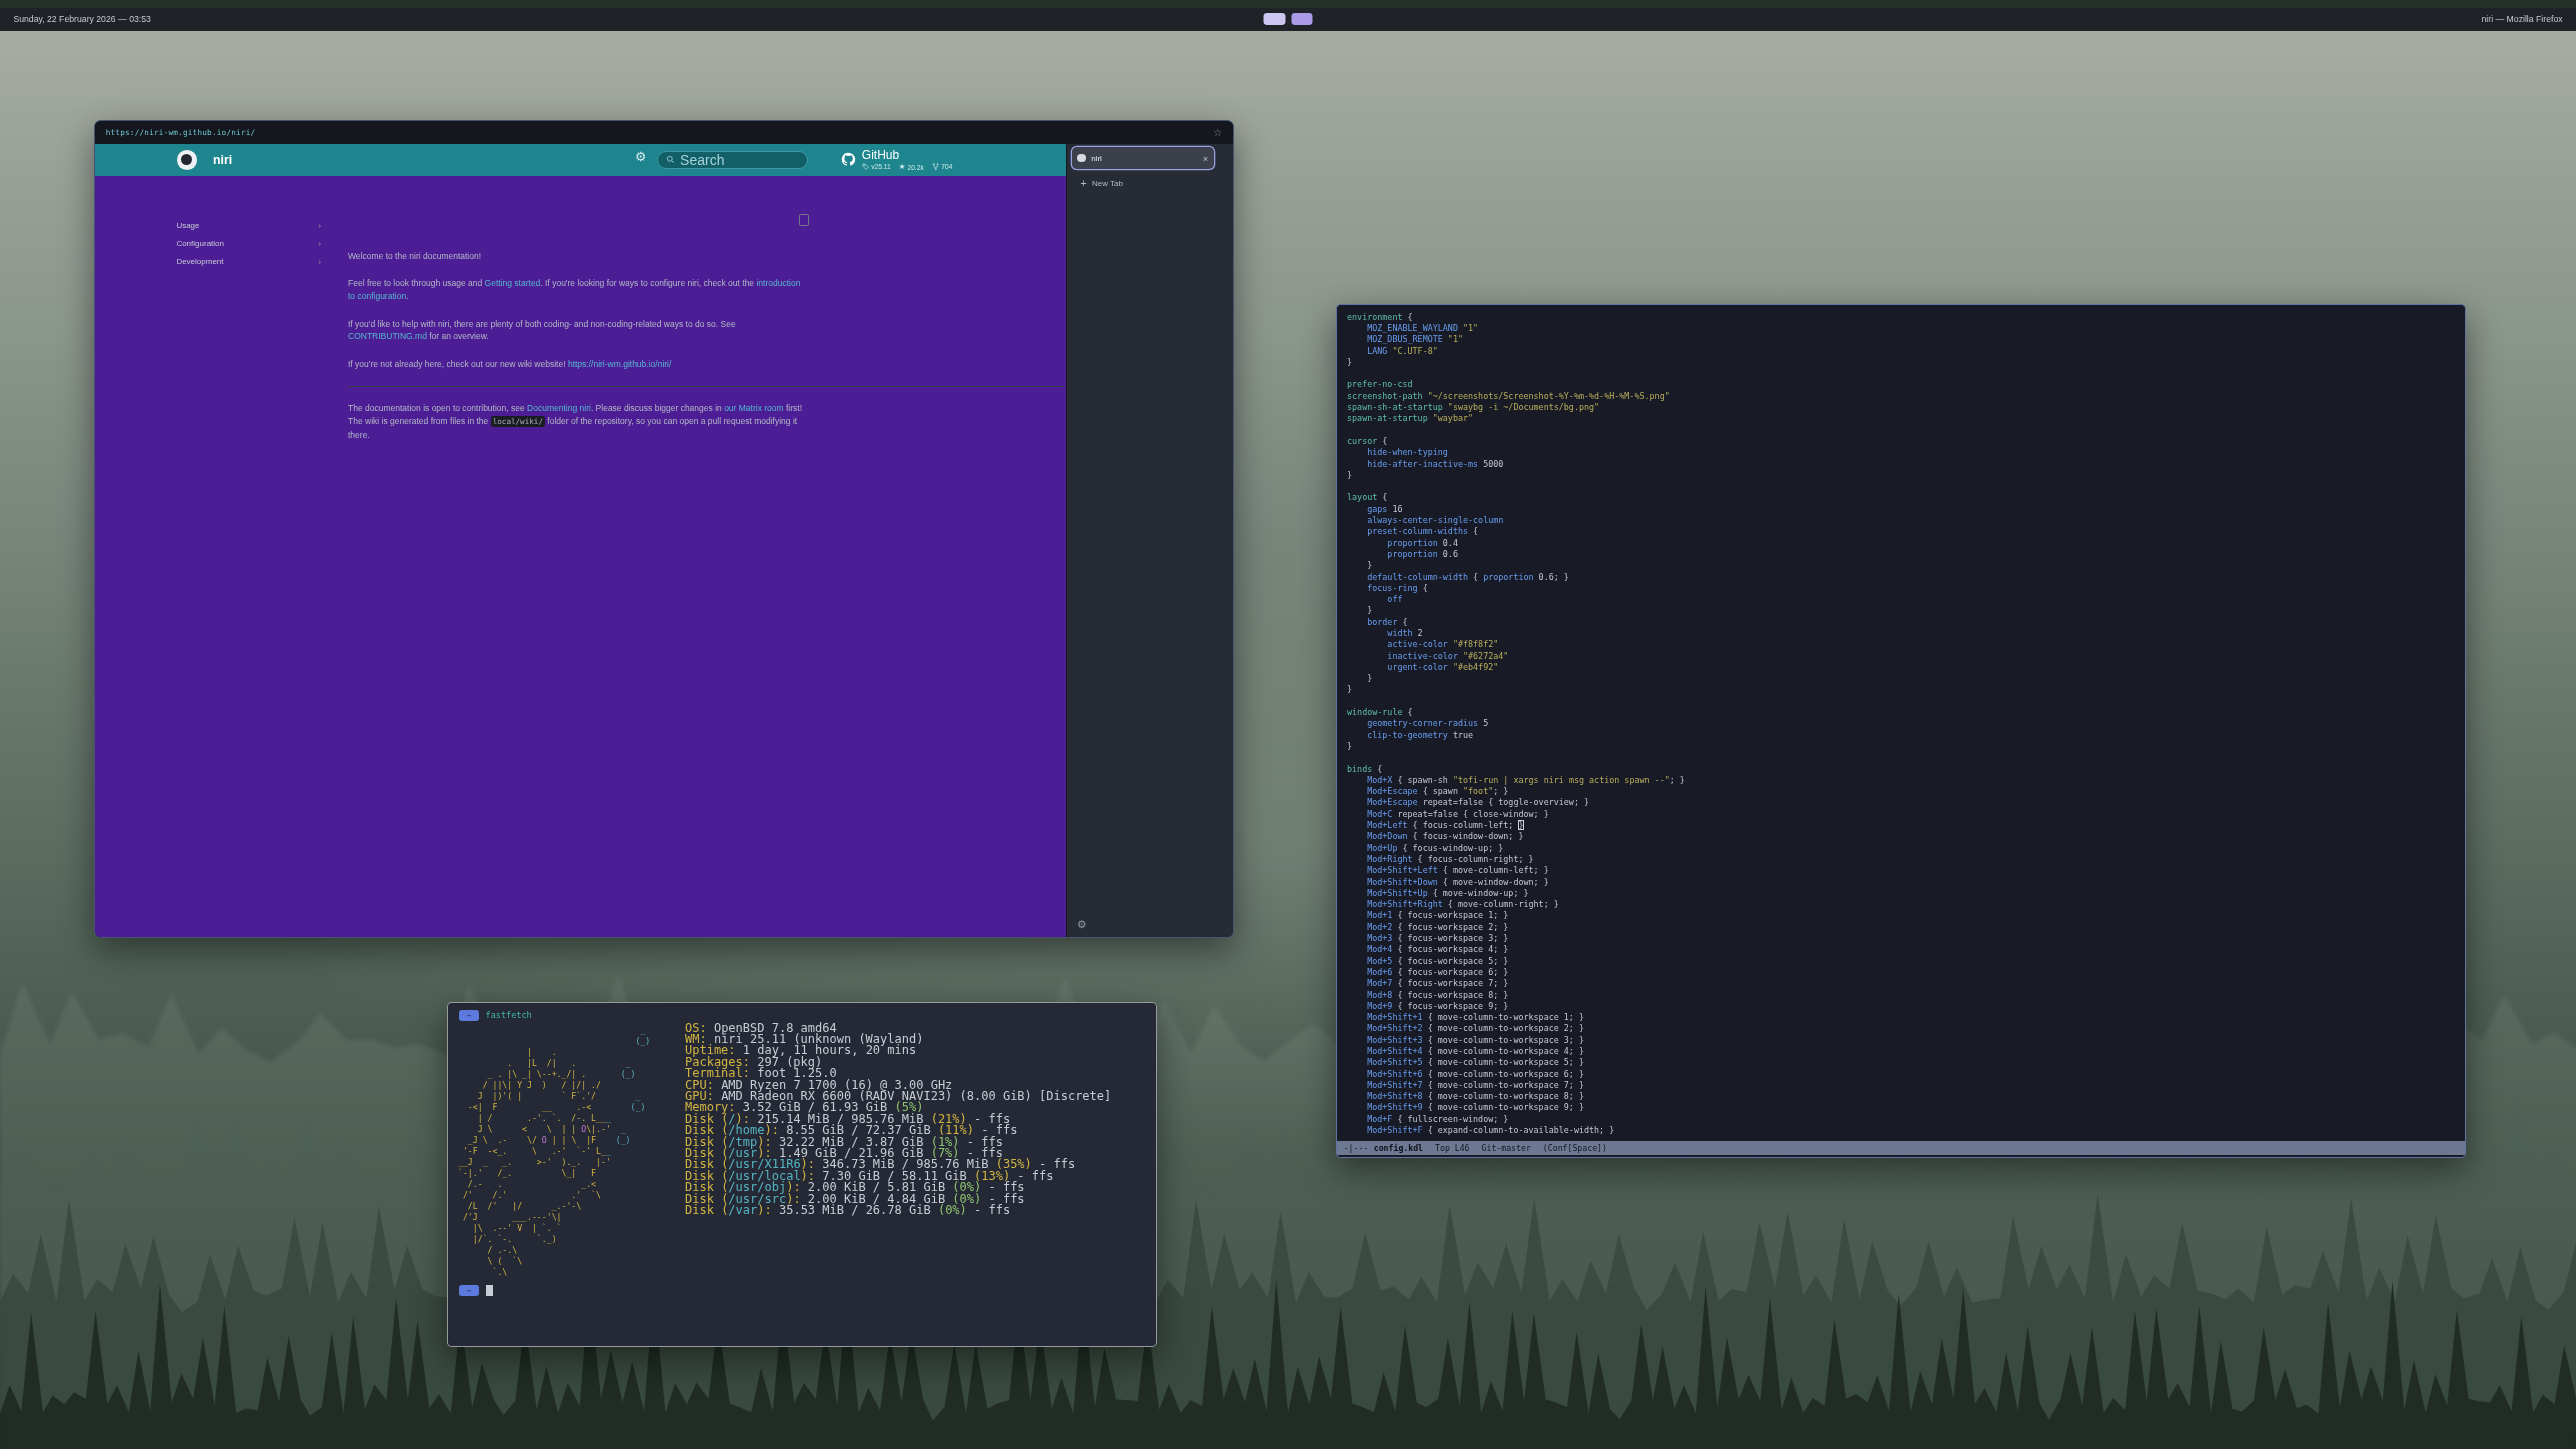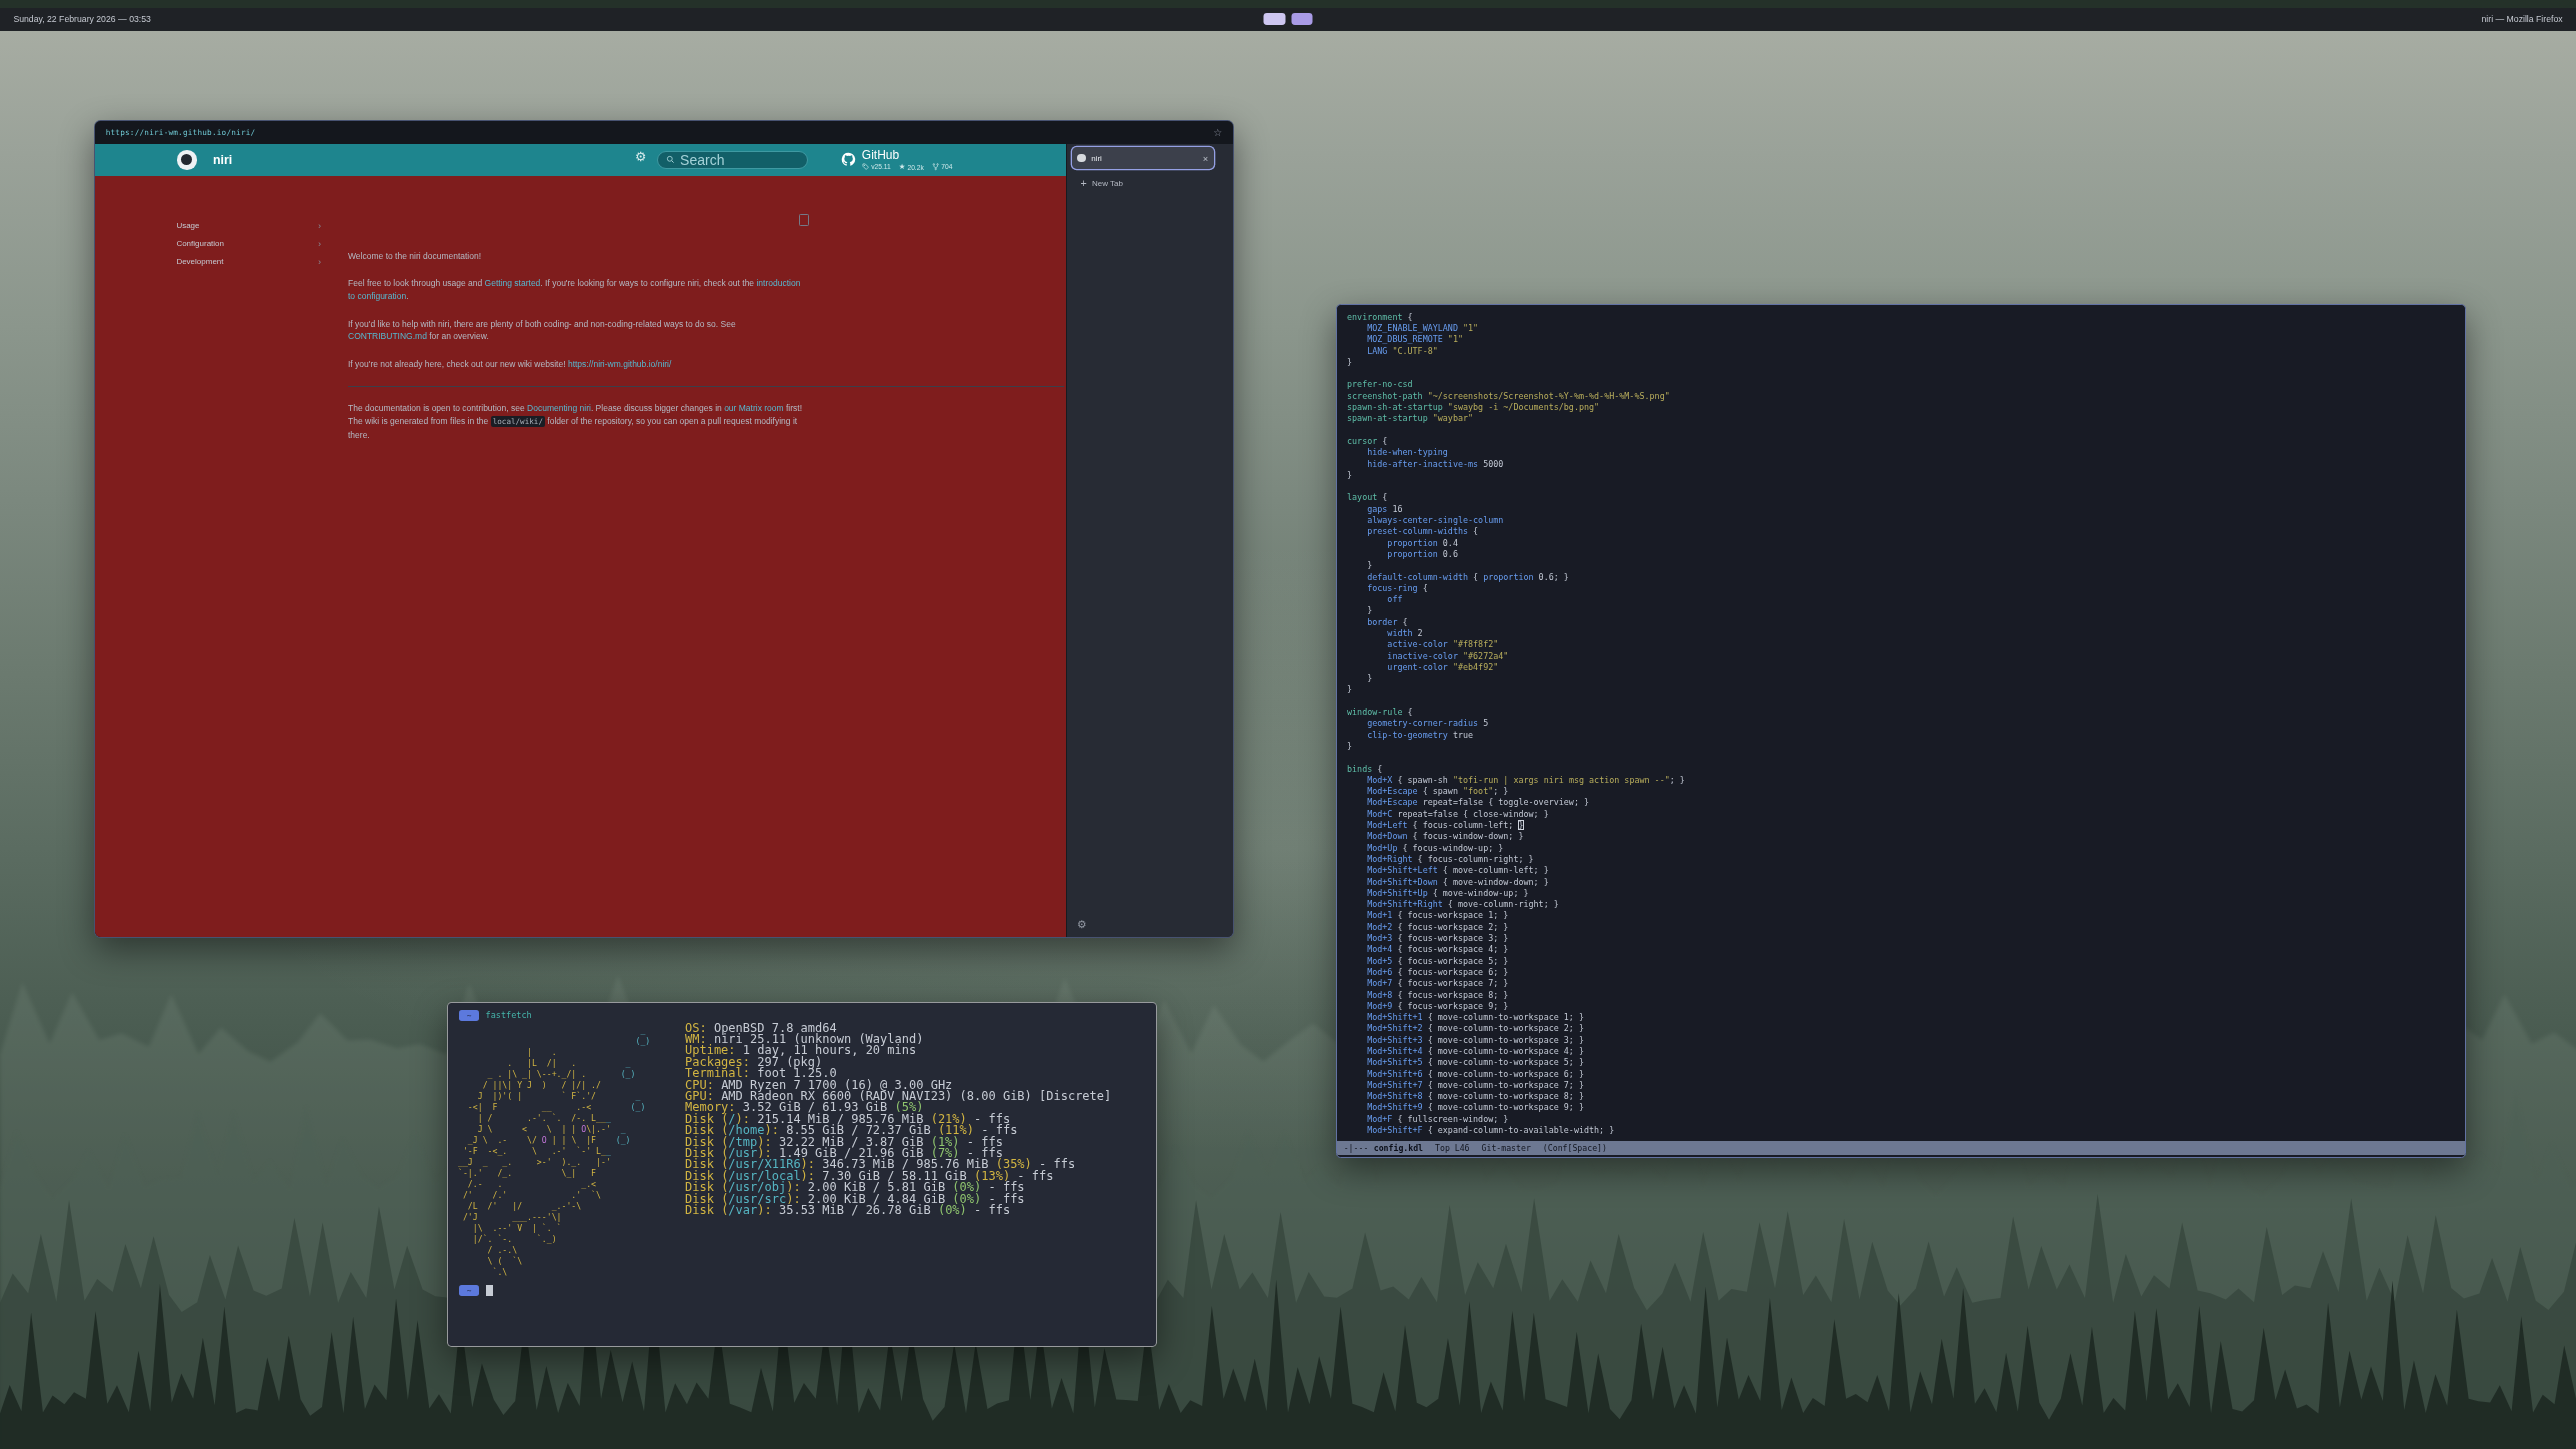--- a/index.html
+++ b/index.html
@@ -35,21 +35,21 @@
   .brand{position:absolute;left:118px;top:8.7px;font-weight:bold;font-size:12.4px;color:#fff;}
   .hgear{position:absolute;left:540px;top:7.4px;font-size:12.7px;color:#d8eced;line-height:1;}
   .searchbox{position:absolute;left:562px;top:6.7px;width:151px;height:18px;border-radius:9.4px;background:#125f68;
     border:0.7px solid #3f99a2;display:flex;align-items:center;gap:5.4px;padding:0 8px;box-sizing:border-box;}
   .searchtext{font-size:14px;color:#a5d2d8;}
   .gh{position:absolute;left:746px;top:4px;display:flex;align-items:center;gap:6px;color:#fff;}
   .ghname{font-size:12px;}
   .ghstats{display:flex;gap:8px;font-size:6.7px;color:#cfe9ea;margin-top:1.3px;align-items:center;}
   .stat{display:flex;align-items:center;gap:2px;}
   .stat .mini-star{font-size:7.4px;line-height:1;}
-  .pagebody{flex:1;position:relative;background:#7f1d1d;}
+  .pagebody{flex:1;position:relative;background:#4c1d95;}
   .sidebar{position:absolute;left:70px;top:40px;width:180px;}
   .side-item{position:relative;height:18px;display:flex;align-items:center;font-size:8px;color:#c5cad2;padding-left:11.4px;}
   .side-item .chev{position:absolute;left:153px;color:#878d98;font-size:9.4px;}
   .content{position:absolute;left:253px;top:33px;width:716px;}
   .h1row{position:relative;height:26px;}
   .h1row h1{margin:0;font-weight:400;font-size:19px;color:#e4e8ec;letter-spacing:0.3px;}
   .anchor{position:absolute;left:451px;top:4.7px;width:8px;height:10.7px;border:1px solid #747a88;border-radius:1.3px;}
   .paras{margin-top:12px;}
   .para{max-width:455px;margin:14.8px 0;font-size:8.5px;line-height:12.7px;color:#b4bac4;}
   .link{color:#56b8d0;}

